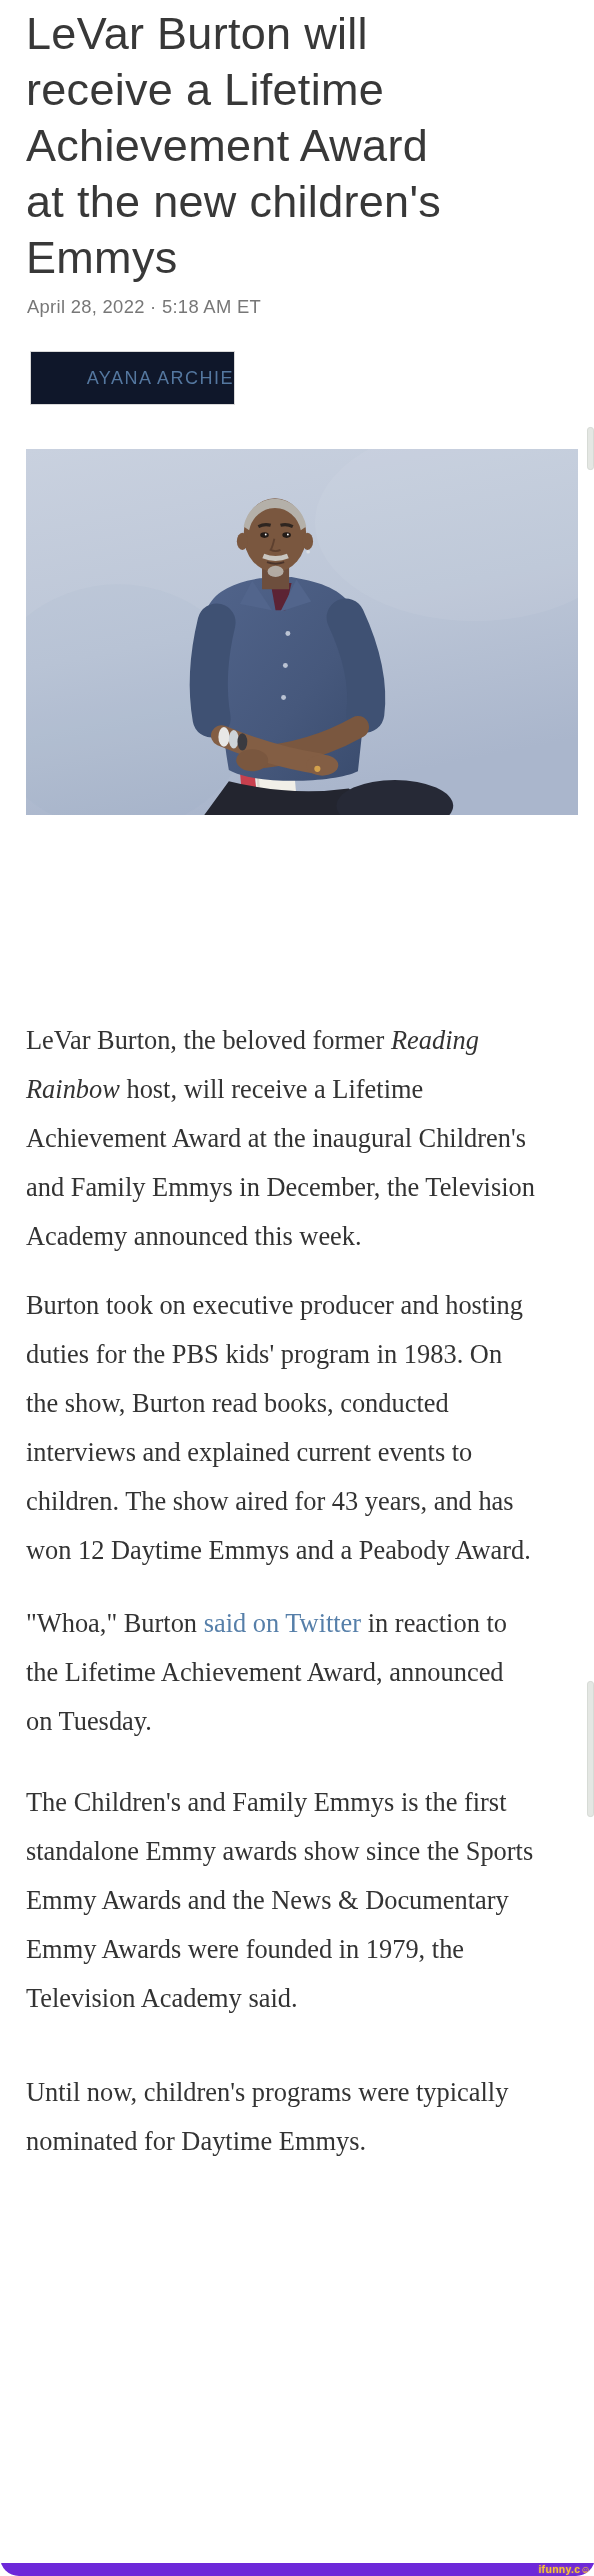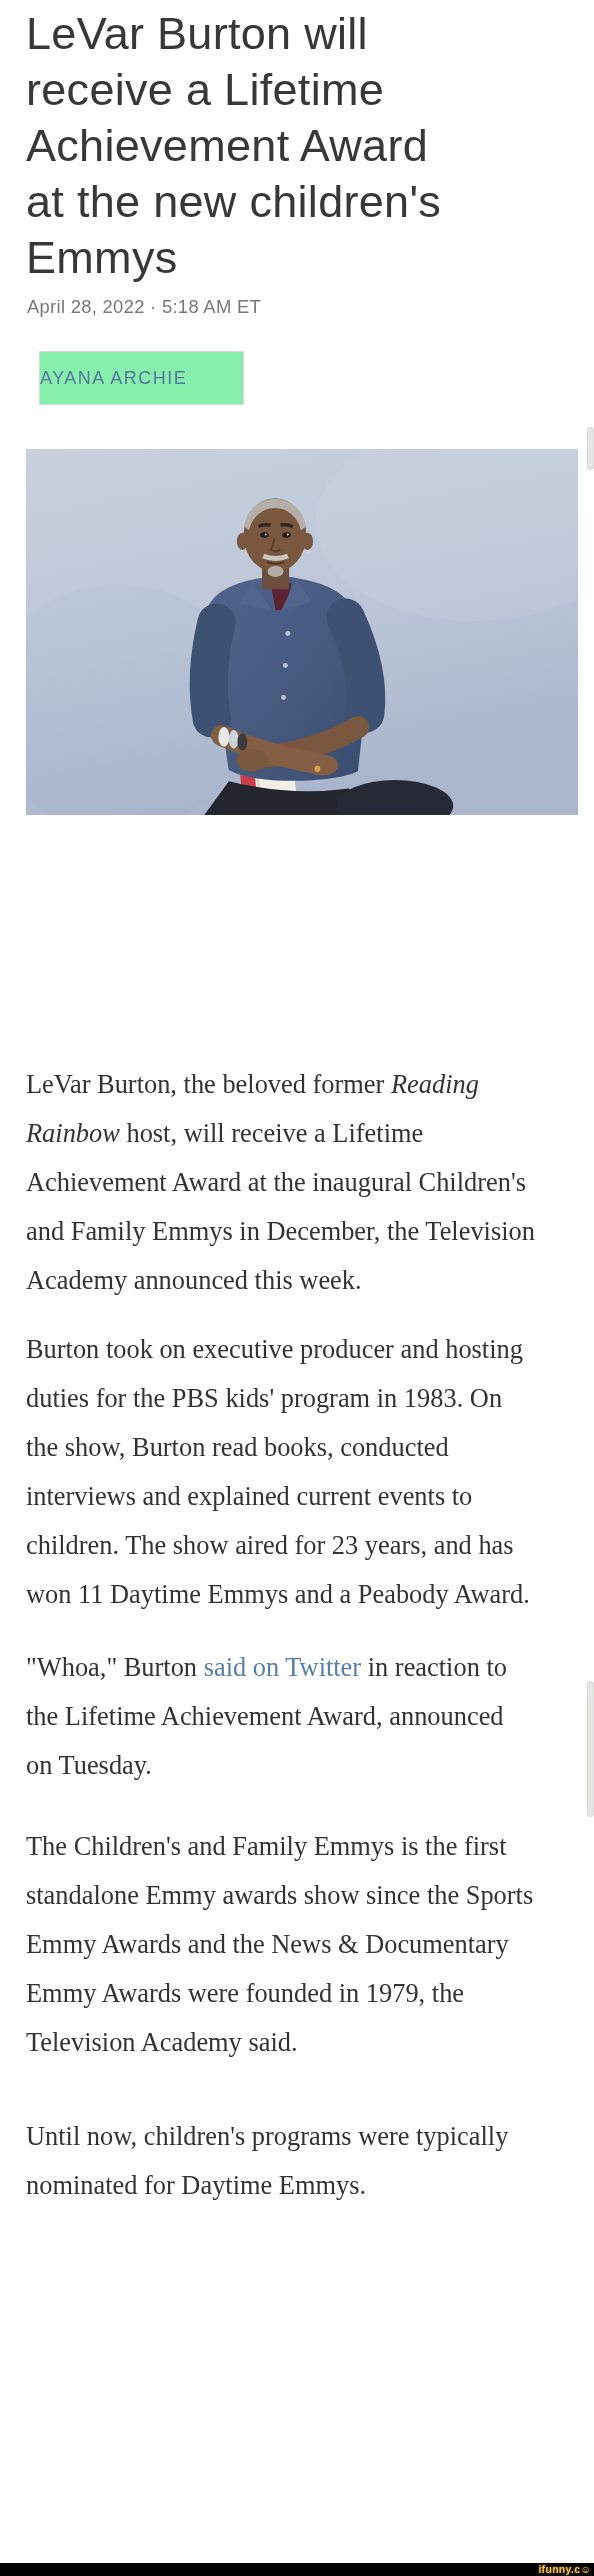--- a/index.html
+++ b/index.html
@@ -3,20 +3,21 @@
 <meta charset="utf-8">
 <style>
   html,body{margin:0;padding:0;background:#ffffff;}
   .page{
     position:relative;
     width:595px;
     height:2576px;
     background:#ffffff;
     overflow:hidden;
     font-family:"Liberation Sans",sans-serif;
+    border-radius:19px;
   }
   
   .headline{
     position:absolute;
     top:6.1px;left:26px;width:541px;
     margin:0;
     font-size:45px;
     line-height:56px;
     font-weight:400;
     letter-spacing:0.3px;
@@ -27,25 +28,25 @@
   .dateline{
     position:absolute;
     top:296px;left:27px;
     font-size:18.4px;
     color:#777777;
     letter-spacing:0.3px;
   }
   
   .byline-box{
     position:absolute;
-    top:351px;left:39px;
+    top:351px;left:30px;
     width:203px;height:52px;
     border:0.6px solid #d9d9d9;
-    background:#86efac;
-    display:flex;align-items:center;justify-content:flex-start;
+    background:#0f172a;
+    display:flex;align-items:center;justify-content:flex-end;
     cursor:pointer;
   }
   .byline-box span{
     font-size:18px;
     letter-spacing:1.5px;
     color:#54779f;
   }
   
   .photo{
     position:absolute;
@@ -67,21 +68,21 @@
   .credit{
     position:absolute;
     top:932px;left:26px;width:475px;
     font-size:15.4px;
     font-style:italic;
     color:#9c9c9c;
   }
   
   .article-body{
     position:absolute;
-    top:1060px;left:26px;width:509px;
+    top:1016px;left:26px;width:509px;
     font-family:"Liberation Serif","DejaVu Serif",serif;
     font-size:26.4px;
     line-height:49px;
     color:#333333;
   }
   .article-body p{margin:0;}
   .article-body p.p1{margin-bottom:19.7px;}
   .article-body p.p2{margin-bottom:24.6px;}
   .article-body p.p3{margin-bottom:32px;}
   .article-body p.p4{margin-bottom:45px;}
@@ -102,21 +103,21 @@
     border-radius:3.1px;
     cursor:pointer;
   }
   .scroll-thumb.top{top:427px;height:41px;}
   .scroll-thumb.mid{top:1681px;height:134px;}
   
   .footer-bar{
     position:absolute;
     left:0;bottom:0;
     width:595px;height:13.5px;
-    background:#000000;
+    background:#6d28d9;
     display:flex;align-items:center;justify-content:flex-end;
   }
   .watermark{
     margin-right:3.7px;
     font-weight:bold;
     font-size:10.5px;
     line-height:12.3px;
     color:#f7c234;
     letter-spacing:0.3px;
     text-shadow:0 0 2.5px rgba(247,194,52,.55);
@@ -213,21 +214,21 @@
       <path d="M386,174 Q406,182 426,174" stroke="#c9c6c0" stroke-width="8" fill="none"></path>
       <path d="M392,184 Q406,189 420,184" stroke="#4a342b" stroke-width="3" fill="none"></path>
       <ellipse cx="406" cy="199" rx="13" ry="9" fill="#b9b5ae" opacity="0.9"></ellipse>
     </svg>
   </div>
 
 
 
   <div class="article-body">
     <p class="p1"><span>LeVar Burton, the beloved former </span><em>Reading Rainbow</em><span> host, will receive a Lifetime Achievement Award at the inaugural Children's and Family Emmys in December, the Television Academy announced this week.</span></p>
-    <p class="p2">Burton took on executive producer and hosting duties for the PBS kids' program in 1983. On the show, Burton read books, conducted interviews and explained current events to children. The show aired for 23 years, and has won 11 Daytime Emmys and a Peabody Award.</p>
+    <p class="p2">Burton took on executive producer and hosting duties for the PBS kids' program in 1983. On the show, Burton read books, conducted interviews and explained current events to children. The show aired for 43 years, and has won 12 Daytime Emmys and a Peabody Award.</p>
     <p class="p3"><span>"Whoa," Burton </span><a class="link">said on Twitter</a><span> in reaction to the Lifetime Achievement Award, announced on Tuesday.</span></p>
     <p class="p4">The Children's and Family Emmys is the first standalone Emmy awards show since the Sports Emmy Awards and the News &amp; Documentary Emmy Awards were founded in 1979, the Television Academy said.</p>
     <p class="p5">Until now, children's programs were typically nominated for Daytime Emmys.</p>
   </div>
 
   <div class="scroll-thumb top"></div>
   <div class="scroll-thumb mid"></div>
 
   <div class="footer-bar">
     <div class="watermark"><span>ifunny.c</span><span class="smiley">☺</span></div>

